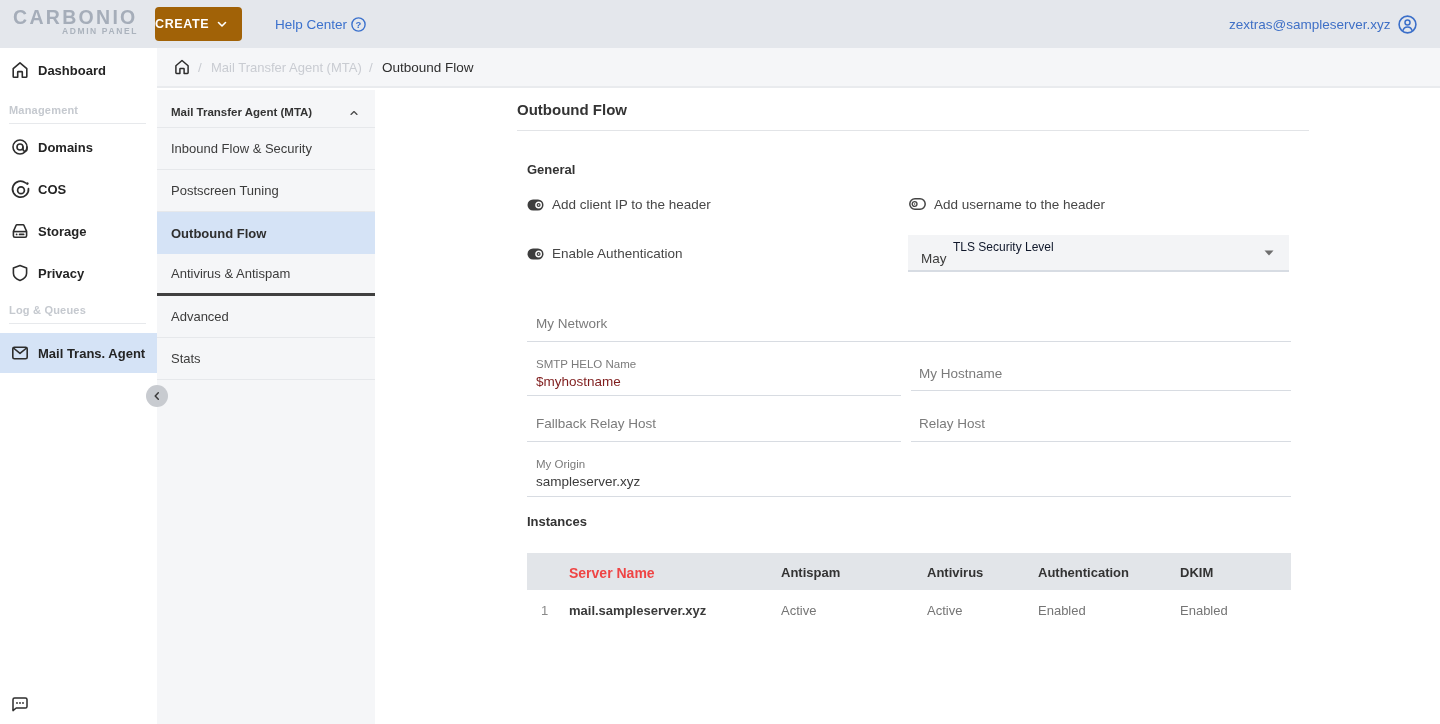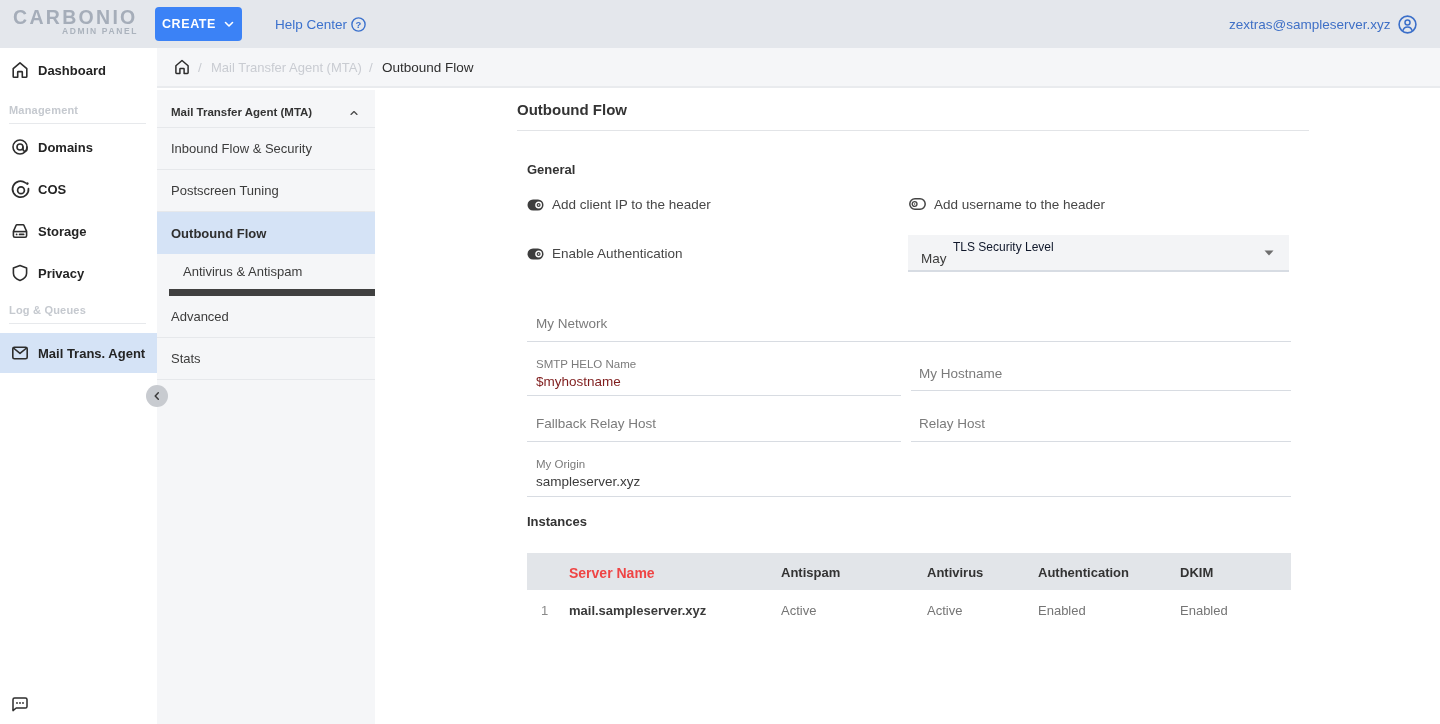--- a/index.html
+++ b/index.html
@@ -7,21 +7,21 @@
 .abs { position:absolute; }
 .ct { display:flex; align-items:center; }
 </style>
 </head>
 <body>
 <div class="abs" style="left:0;top:0;width:1440px;height:564px;">
 
   <div class="abs" style="left:0;top:0;width:1440px;height:48px;background:#e4e7ec;">
     <div class="abs" style="left:13px;top:6px;font-weight:bold;font-size:19.5px;letter-spacing:2.3px;color:#a5adb9;">CARBONIO</div>
     <div class="abs" style="left:62px;top:26px;font-weight:bold;font-size:8.5px;letter-spacing:1.6px;color:#abb3bd;">ADMIN PANEL</div>
-    <div class="abs ct" style="left:155px;top:7px;width:87px;height:34px;background:#3b82f6;border-radius:4px;justify-content:center;">
+    <div class="abs ct" style="left:155px;top:7px;width:87px;height:34px;background:#a16207;border-radius:4px;">
       <span style="color:#fff;font-size:12.5px;font-weight:bold;letter-spacing:0.6px;">CREATE</span>
       <svg width="12" height="12" viewBox="0 0 12 12" style="margin-left:7px;">
           <path d="M2.5 4.5 L6 8 L9.5 4.5" fill="none" stroke="#fff" stroke-width="1.6" stroke-linecap="round" stroke-linejoin="round"></path>
         </svg>
     </div>
     <div class="abs" style="left:275px;top:17px;font-size:13.5px;color:#3b71cd;">Help Center</div>
     <svg class="abs" style="left:351px;top:17px;" width="15" height="15" viewBox="0 0 15 15">
         <circle cx="7.5" cy="7.5" r="6.6" fill="none" stroke="#3b71cd" stroke-width="1.4"></circle>
         <text x="7.5" y="11" font-size="9.5" font-weight="bold" fill="#3b71cd" text-anchor="middle" font-family="Liberation Sans">?</text>
       </svg>
@@ -103,21 +103,21 @@
 
   <div class="abs" style="left:157px;top:90px;width:218px;height:634px;background:#f5f6f8;"></div>
   <div class="abs" style="left:157px;top:127px;width:218px;border-top:1px solid #e6e8eb;"></div>
   <div class="abs" style="left:171px;top:106px;font-size:11.5px;font-weight:bold;color:#343434;">Mail Transfer Agent (MTA)</div>
   <svg class="abs" style="left:350px;top:110px;" width="8" height="6" viewBox="0 0 8 6">
       <path d="M1 4.4 L4 1.6 L7 4.4" fill="none" stroke="#4a4a4a" stroke-width="1.3" stroke-linecap="round" stroke-linejoin="round"></path>
     </svg>
   <div class="abs ct" style="left:157px;top:128px;width:218px;height:42px;border-bottom:1px solid #e6e8eb;padding-left:14px;font-size:13px;color:#3c3c3c;">Inbound Flow &amp; Security</div>
   <div class="abs ct" style="left:157px;top:170px;width:218px;height:42px;border-bottom:1px solid #e6e8eb;padding-left:14px;font-size:13px;color:#3c3c3c;">Postscreen Tuning</div>
   <div class="abs ct" style="left:157px;top:212px;width:218px;height:42px;background:#d5e3f6;padding-left:14px;font-size:13px;font-weight:bold;color:#2f2f2f;">Outbound Flow</div>
-  <div class="abs ct" style="left:169px;top:254px;width:218px;height:42px;border-bottom:7px solid #404040;padding-left:14px;font-size:13px;color:#3c3c3c;">Antivirus &amp; Antispam</div>
+  <div class="abs ct" style="left:157px;top:254px;width:218px;height:42px;border-bottom:3px solid #404040;padding-left:14px;font-size:13px;color:#3c3c3c;">Antivirus &amp; Antispam</div>
   <div class="abs ct" style="left:157px;top:296px;width:218px;height:42px;border-bottom:1px solid #e6e8eb;padding-left:14px;font-size:13px;color:#3c3c3c;">Advanced</div>
   <div class="abs ct" style="left:157px;top:338px;width:218px;height:42px;border-bottom:1px solid #e6e8eb;padding-left:14px;font-size:13px;color:#3c3c3c;">Stats</div>
 
   <div class="abs" style="left:375px;top:90px;width:1065px;height:634px;background:#fff;"></div>
 
   <div class="abs" style="left:517px;top:101px;font-size:15px;font-weight:bold;color:#333;">Outbound Flow</div>
   <div class="abs" style="left:517px;top:130px;width:792px;border-top:1px solid #e2e4e7;"></div>
 
   <div class="abs" style="left:527px;top:162px;font-size:13px;font-weight:bold;color:#333;text-align:center;">General</div>
 

